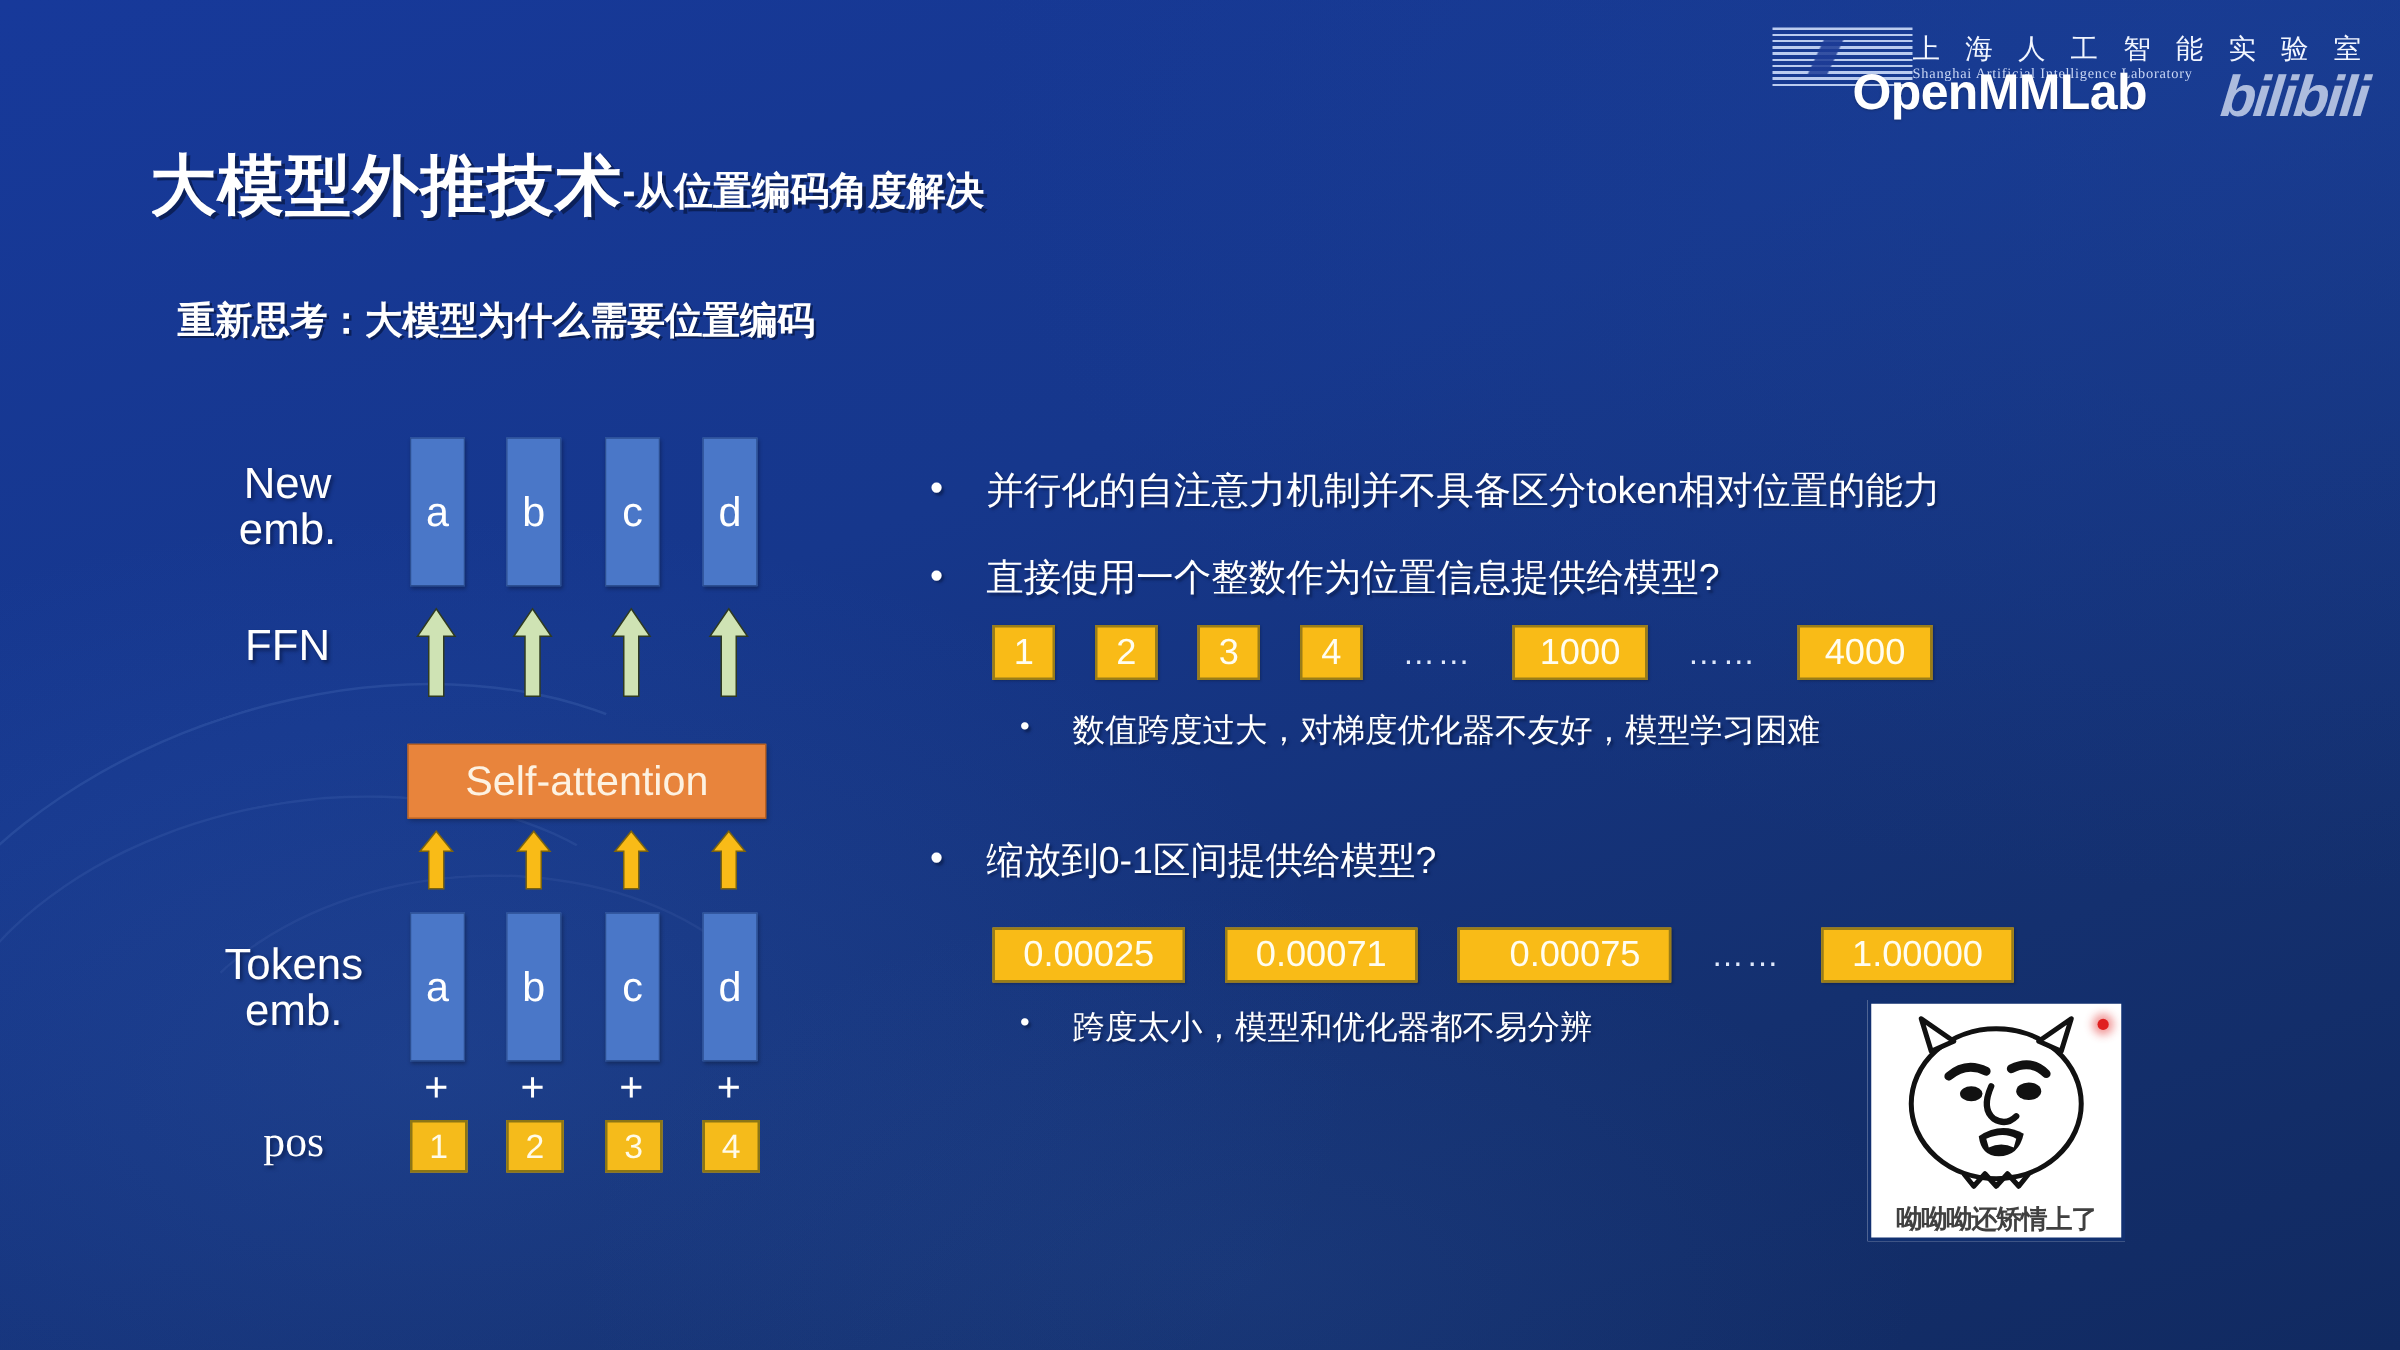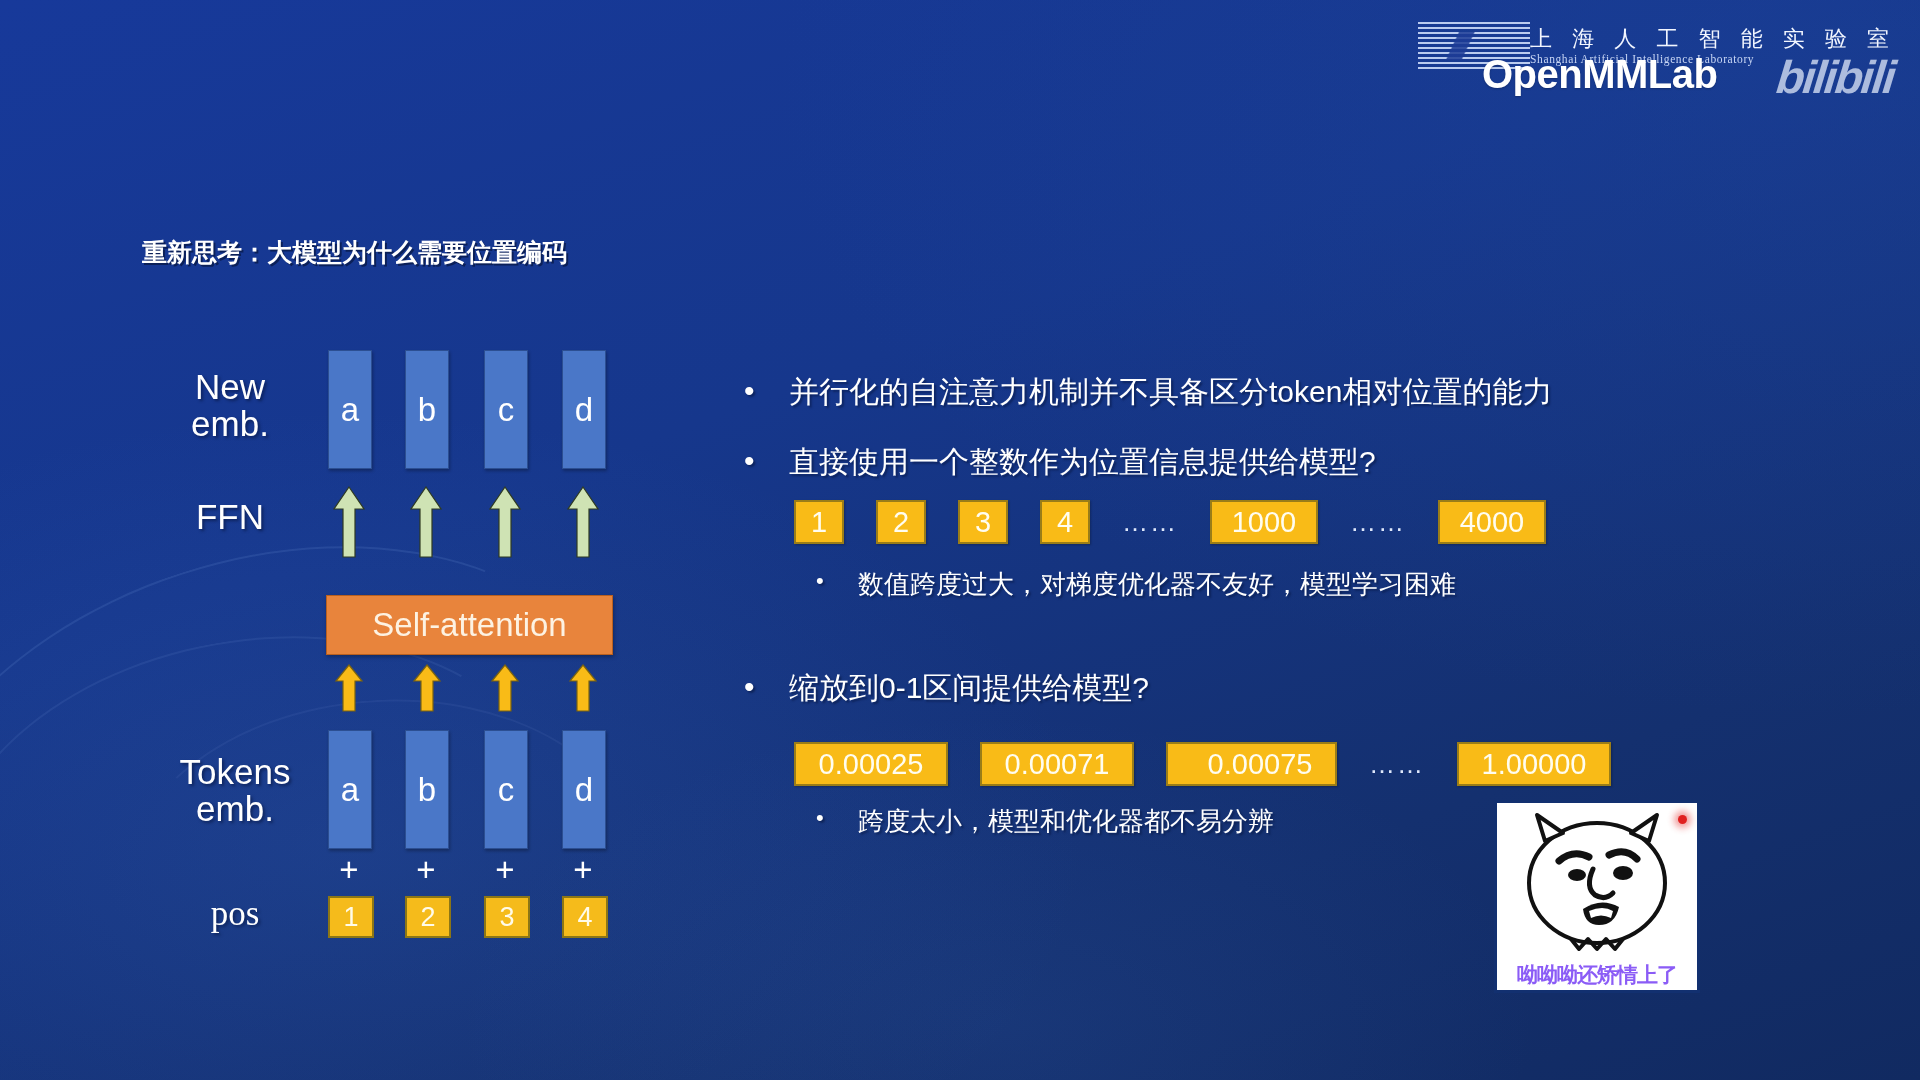--- a/index.html
+++ b/index.html
@@ -123,21 +123,21 @@
     font-size: 31px;
     font-weight: 900;
     letter-spacing: 0px;
     position: relative;
     top: -3px;
   }
   .subtitle {
     position: absolute;
     left: 142px;
     top: 236px;
-    font-size: 25px;
+    font-size: 30px;
     font-weight: 900;
     color: #ffffff;
     white-space: nowrap;
     text-shadow: 2px 2px 0 rgba(8,24,70,0.75);
   }
 
   
   .diagram { position: absolute; left: 150px; top: 330px; width: 500px; height: 630px; }
   .row-label {
     position: absolute;
@@ -262,21 +262,21 @@
   }
   .meme-face { position: absolute; left: 0; top: 0; width: 200px; height: 152px; }
   .meme-caption {
     position: absolute;
     left: 0;
     bottom: 1px;
     width: 100%;
     text-align: center;
     font-size: 21px;
     font-weight: 900;
-    color: #8b5cf6;
+    color: #404040;
     letter-spacing: -1px;
     white-space: nowrap;
   }
   .rec-dot {
     position: absolute;
     right: 10px;
     top: 12px;
     width: 9px;
     height: 9px;
     border-radius: 50%;
@@ -298,20 +298,23 @@
       <div class="lab-mark"></div>
       <div class="lab-text">
         <div class="lab-cn">上 海 人 工 智 能 实 验 室</div>
         <div class="lab-en">Shanghai Artificial Intelligence Laboratory</div>
       </div>
     </div>
     <div class="openmmlab">OpenMMLab</div>
     <div class="bili">bilibili</div>
   </div>
 
+  <div class="title">
+    <span class="main">大模型外推技术</span><span class="sub">-从位置编码角度解决</span>
+  </div>
   <div class="subtitle">重新思考：大模型为什么需要位置编码</div>
 
   <div class="diagram">
 
     <div class="row-label" style="left:0px; top:38px; width:160px;">
       <div>New</div>
       <div>emb.</div>
     </div>
 
     <div class="emb-box" style="left:178px; top:20px; height:117px;">a</div>

